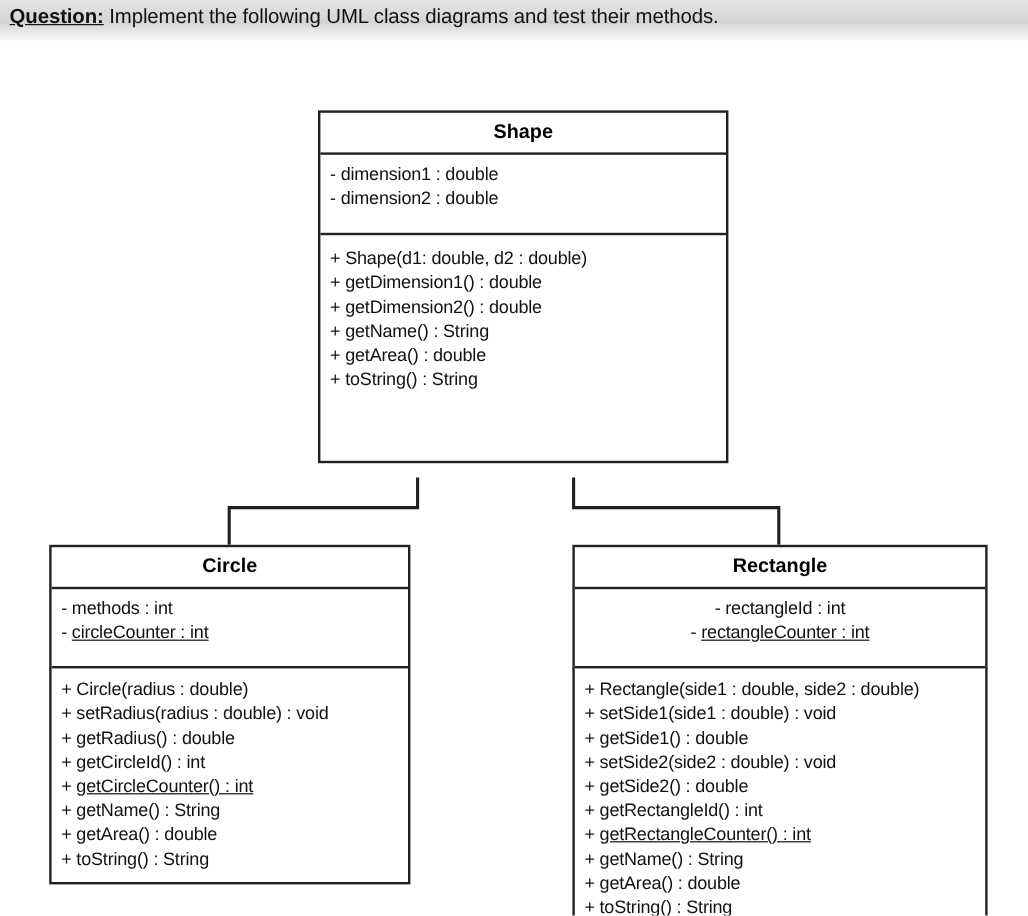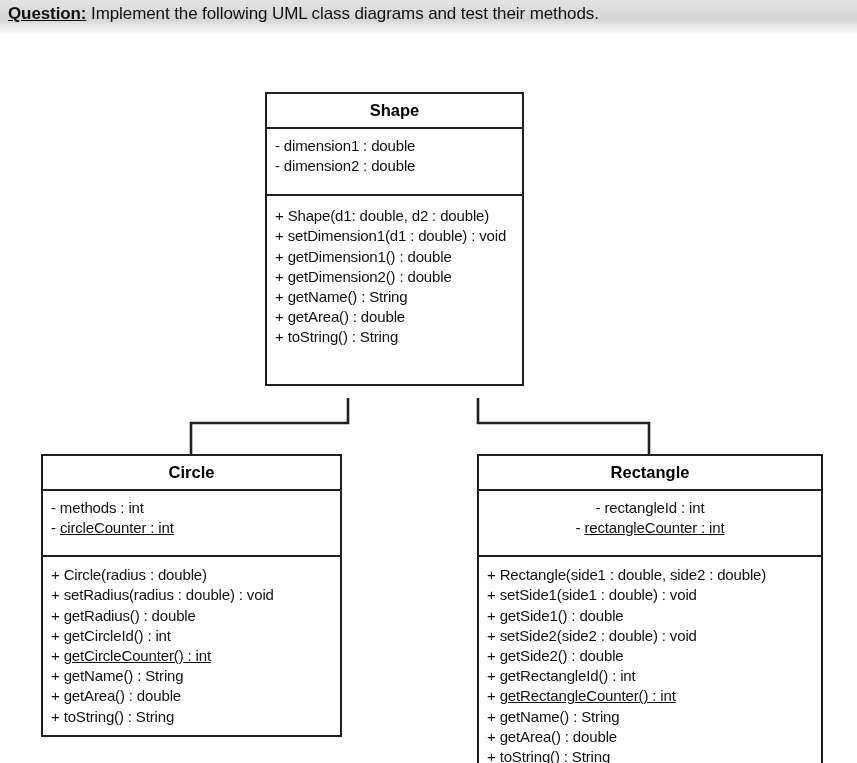--- a/index.html
+++ b/index.html
@@ -95,21 +95,21 @@
     color: #111111;
     line-height: 20.2px;
     white-space: nowrap;
     letter-spacing: -0.15px;
   }
   .uml-member .static-member {
     text-decoration: underline;
   }
 
   
-  #class-shape      { left: 265px; top: 58px;  width: 259px; }
+  #class-shape      { left: 265px; top: 58px;  width: 342px; }
   #class-circle     { left: 41px;  top: 420px; width: 301px; }
   #class-rectangle  { left: 477px; top: 420px; width: 346px; }
 
   #class-shape .uml-attributes   { min-height: 50px; }
   #class-shape .uml-operations   { min-height: 170px; padding-top: 10px; }
   #class-circle .uml-attributes  { min-height: 49px; }
   #class-circle .uml-operations  { min-height: 160px; padding-top: 8px; }
   #class-rectangle .uml-attributes { min-height: 49px; text-align: center; }
   #class-rectangle .uml-operations { min-height: 200px; padding-top: 8px; }
 </style>
@@ -138,21 +138,20 @@
   </svg>
 
   <div class="uml-class" id="class-shape">
     <div class="uml-class-name">Shape</div>
     <div class="uml-compartment uml-attributes">
         <div class="uml-member">- dimension1 : double</div>
         <div class="uml-member">- dimension2 : double</div>
       </div>
     <div class="uml-compartment uml-operations">
         <div class="uml-member">+ Shape(d1: double, d2 : double)</div>
-        <div class="uml-member">+ setDimension1(d1 : double) : void</div>
         <div class="uml-member">+ getDimension1() : double</div>
         <div class="uml-member">+ getDimension2() : double</div>
         <div class="uml-member">+ getName() : String</div>
         <div class="uml-member">+ getArea() : double</div>
         <div class="uml-member">+ toString() : String</div>
       </div>
   </div>
 
   <div class="uml-class" id="class-circle">
     <div class="uml-class-name">Circle</div>

